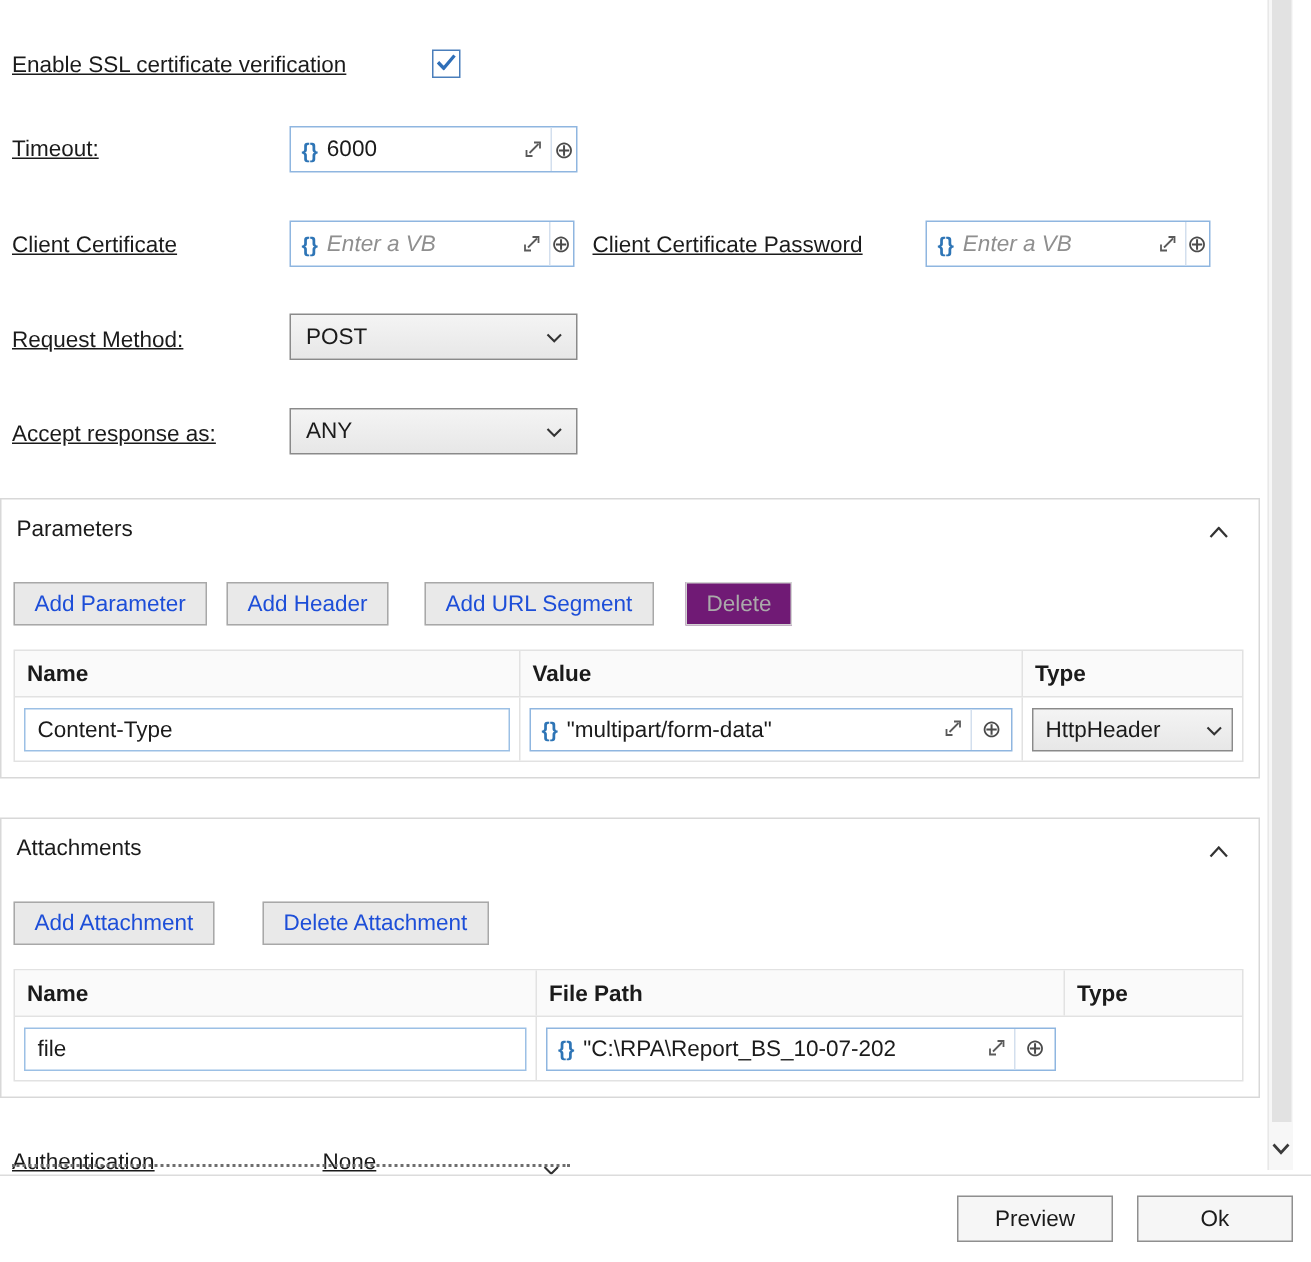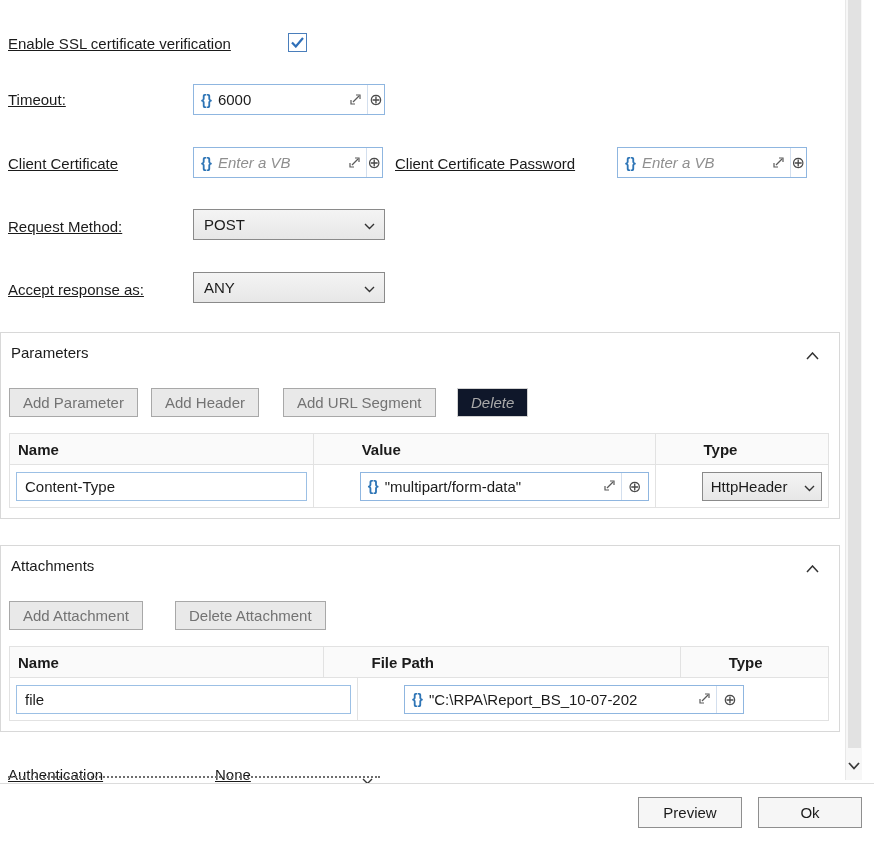--- a/index.html
+++ b/index.html
@@ -19,31 +19,31 @@
   .expr input { flex:1 1 auto; min-width:0; border:0; outline:0; padding:0 3px; font-family:"Liberation Sans",sans-serif; font-size:15px; color:#1b1b1b; background:transparent; }
   .expr input::placeholder { color:#8f8f8f; font-style:italic; }
   .expr .expand { display:flex; align-items:center; padding:0 6px; cursor:pointer; }
   .expr .vsep { width:1px; background:#d3dfee; }
   .expr .plus { display:flex; align-items:center; justify-content:center; width:26px; font-size:16px; color:#4a4a4a; cursor:pointer; user-select:none; }
 
   
   .select { position:absolute; height:31px; display:flex; align-items:center; justify-content:space-between; border:1px solid #8a8a8a; background:linear-gradient(#f4f4f4,#e7e7e7); padding:0 9px 0 10px; font-size:15px; color:#1b1b1b; cursor:pointer; }
 
   
-  .btn { position:absolute; height:29px; border:1px solid #a8a8a8; background:#e9e9e9; padding:0 13px; font-size:15px; color:#737373; font-family:"Liberation Sans",sans-serif; cursor:pointer; }
-  .btn.disabled { color:#aaaaaa; border-color:#d2d2d2; background:#0f172a; cursor:default;font-style:italic; }
+  .btn { position:absolute; height:29px; border:1px solid #a8a8a8; background:#e9e9e9; padding:0 13px; font-size:15px; color:#1d4ed8; font-family:"Liberation Sans",sans-serif; cursor:pointer; }
+  .btn.disabled { color:#aaaaaa; border-color:#d2d2d2; background:#701a75; cursor:default; }
 
   
   .section { position:absolute; left:0; width:840px; border:1px solid #d8d8d8; background:#fff; }
   .section-title { position:absolute; left:10px; top:11px; font-size:15px; color:#1b1b1b; }
   .collapse { position:absolute; right:20px; top:13px; cursor:pointer; }
 
   
   .table { position:absolute; left:8px; width:820px; border:1px solid #e2e2e2; }
-  .trow { display:flex;gap:40px; }
+  .trow { display:flex; }
   .thead { background:#fafafa; }
   .thead .tcell { font-weight:700; height:30px; }
   .tcell { border-right:1px solid #e2e2e2; padding:0 8px; font-size:15px; color:#1b1b1b; display:flex; align-items:center; }
   .tcell:last-child { border-right:none; }
   .tbody { border-top:1px solid #e2e2e2; }
   .tbody .tcell { height:42px; padding:0 6px; }
   .cell-input { width:100%; height:29px; border:1px solid #9cc0e5; padding:0 8px; font-family:"Liberation Sans",sans-serif; font-size:15px; color:#1b1b1b; outline:none; background:#fff; }
   .expr.in-cell { position:relative; width:100%; height:29px; }
   .select.in-cell { position:relative; width:100%; height:29px; }
   .plainbox { position:relative; width:100%; height:29px; border:1px solid #9cc0e5; background:#fff; display:flex; align-items:center; padding:0 8px; font-size:15px; color:#1b1b1b; }

